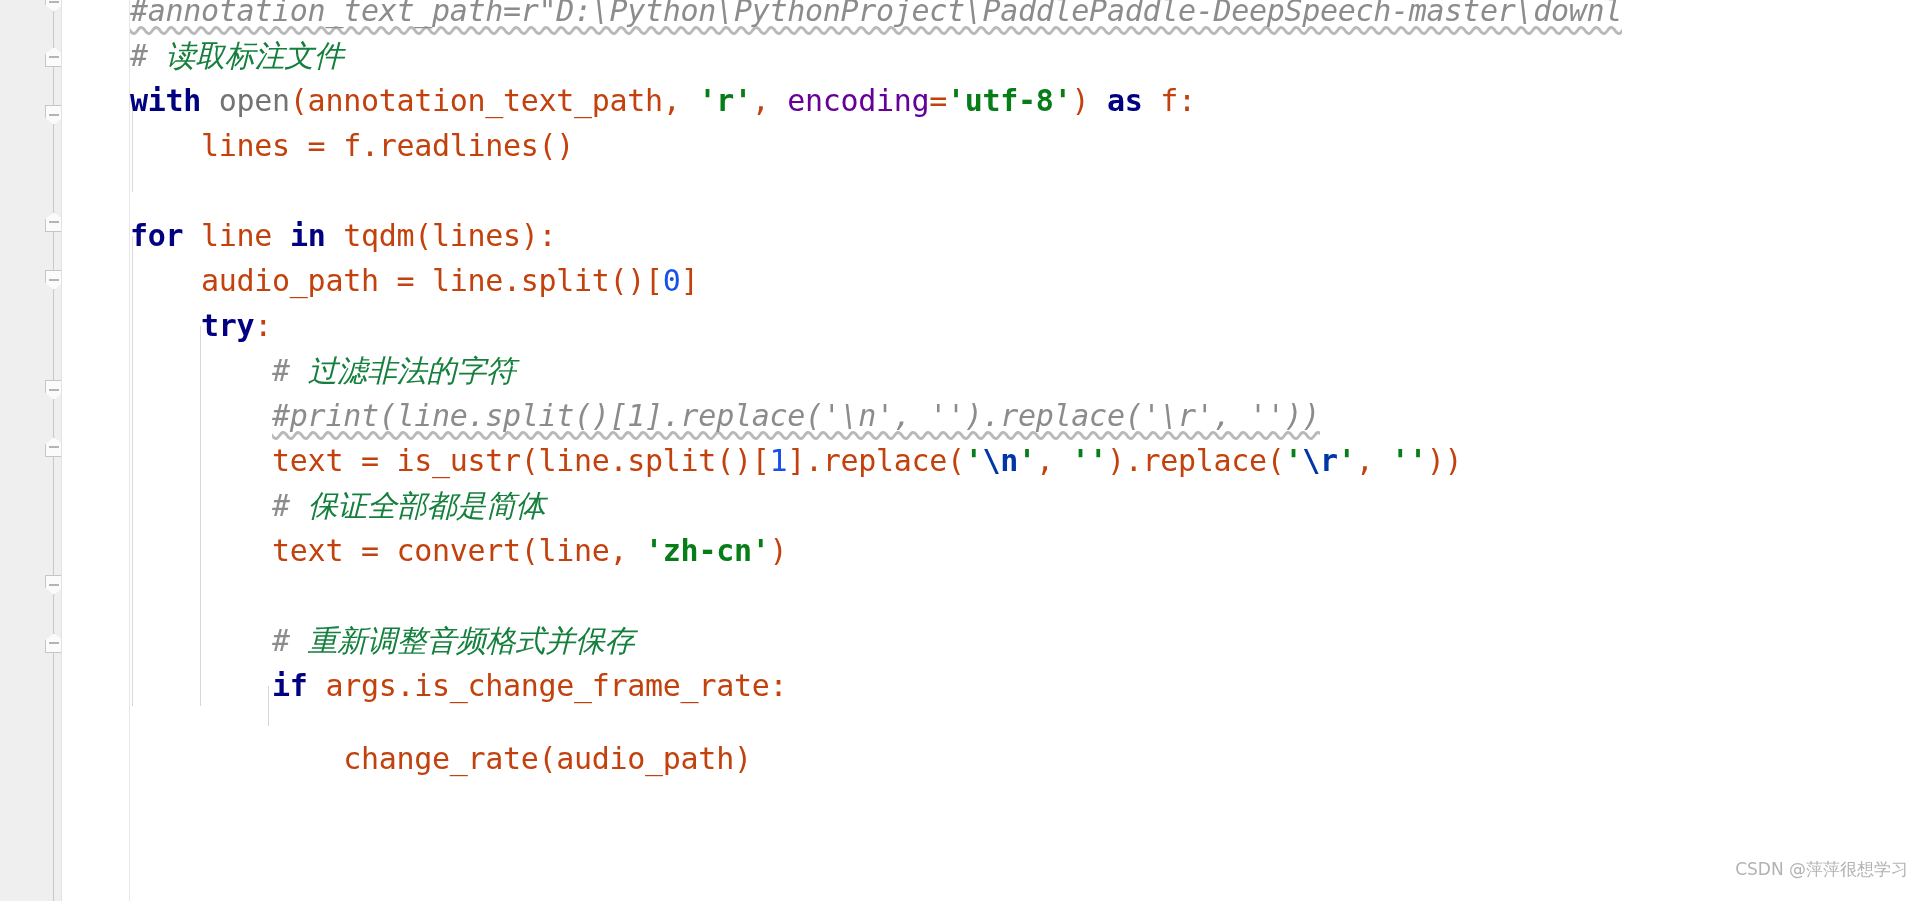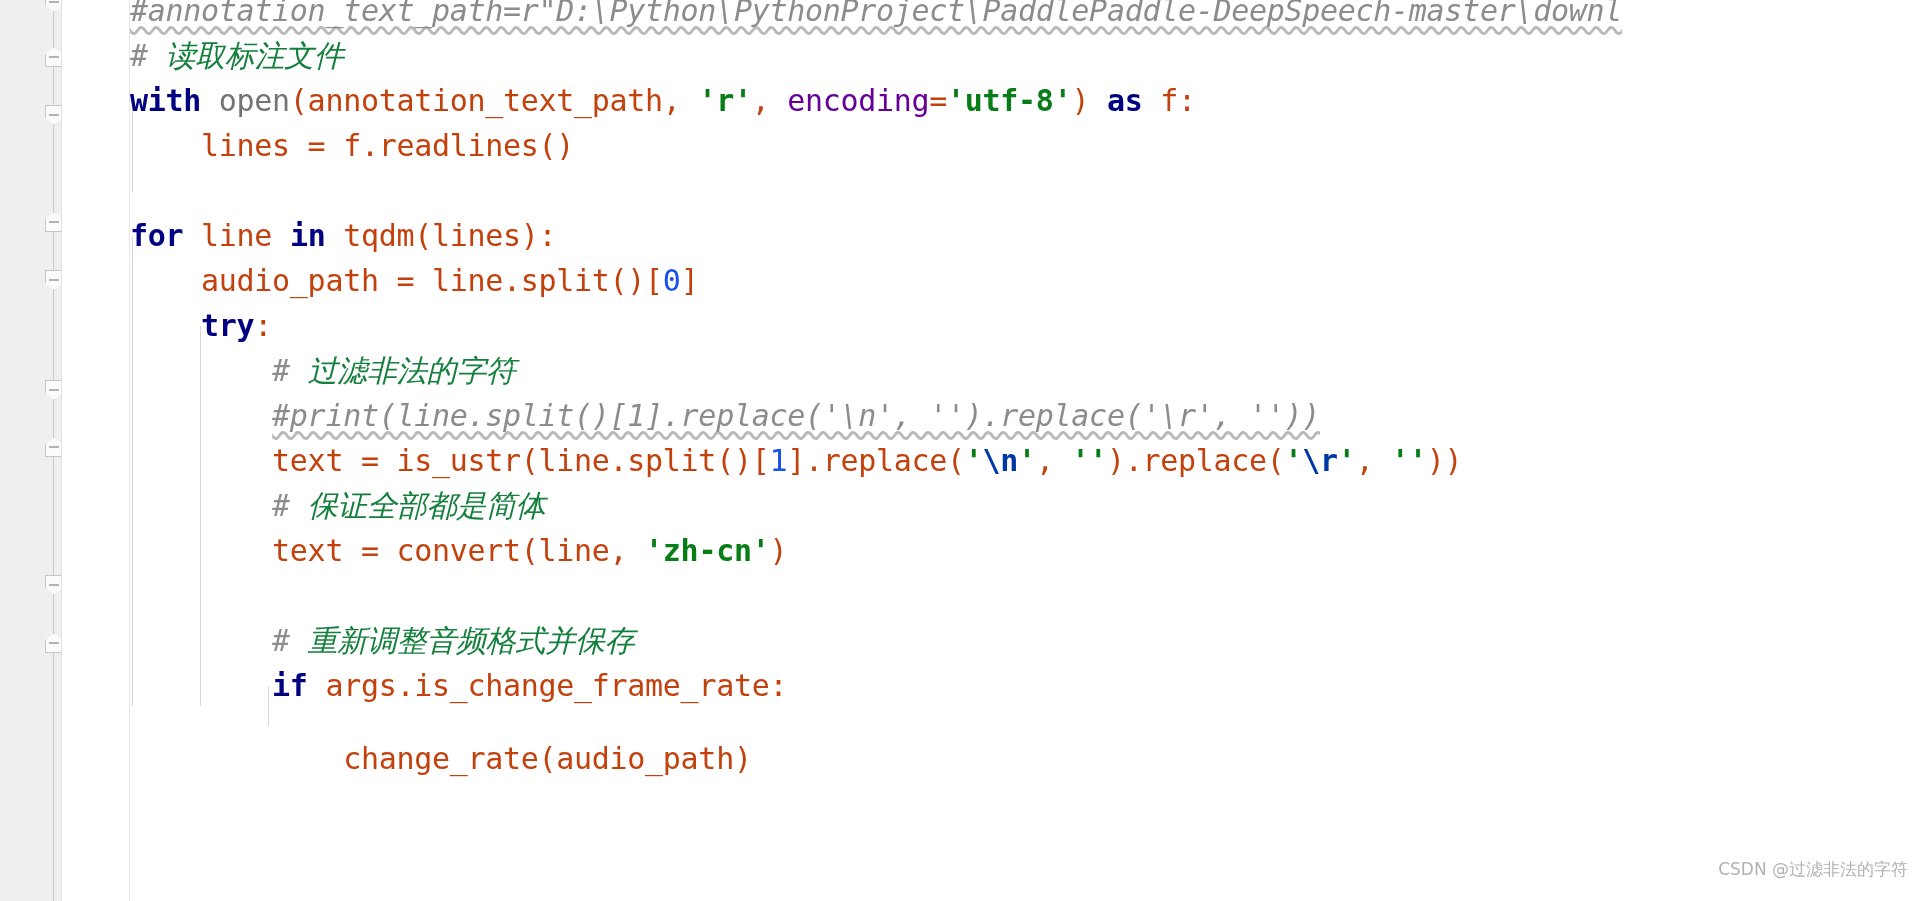--- a/index.html
+++ b/index.html
@@ -197,16 +197,16 @@
         <div class="line" style="top: 348px;"><span class="plain">        </span><span class="cmt"># </span><span class="cmt-cjk">过滤非法的字符</span></div>
         <div class="line" style="top: 393px;"><span class="plain">        </span><span class="cmt typo">#print(line.split()[1].replace('\n', '').replace('\r', ''))</span></div>
         <div class="line" style="top: 438px;"><span class="plain">        text = is_ustr(line.split()[</span><span class="num">1</span><span class="plain">].replace(</span><span class="str">'</span><span class="esc">\n</span><span class="str">'</span><span class="plain">, </span><span class="str">''</span><span class="plain">).replace(</span><span class="str">'</span><span class="esc">\r</span><span class="str">'</span><span class="plain">, </span><span class="str">''</span><span class="plain">))</span></div>
         <div class="line" style="top: 483px;"><span class="plain">        </span><span class="cmt"># </span><span class="cmt-cjk">保证全部都是简体</span></div>
         <div class="line" style="top: 528px;"><span class="plain">        text = convert(line, </span><span class="str">'zh-cn'</span><span class="plain">)</span></div>
         <div class="line" style="top: 573px;"><span class="plain">        </span></div>
         <div class="line" style="top: 618px;"><span class="plain">        </span><span class="cmt"># </span><span class="cmt-cjk">重新调整音频格式并保存</span></div>
         <div class="line" style="top: 663px; text-align: right;"><span class="plain">        </span><span class="kw">if</span><span class="plain"> args.is_change_frame_rate:</span></div>
         <div class="line" style="top: 736px;"><span class="plain">            change_rate(audio_path)</span></div>
       </div>
-    <div class="watermark">CSDN @过滤非法的字符</div>
+    <div class="watermark">CSDN @萍萍很想学习</div>
   </div>
 
 </div>
 
 </body></html>

